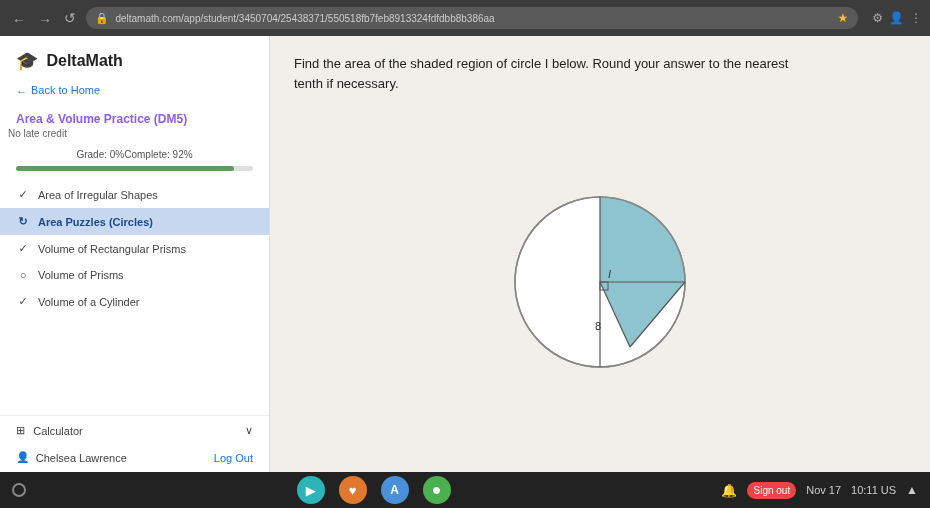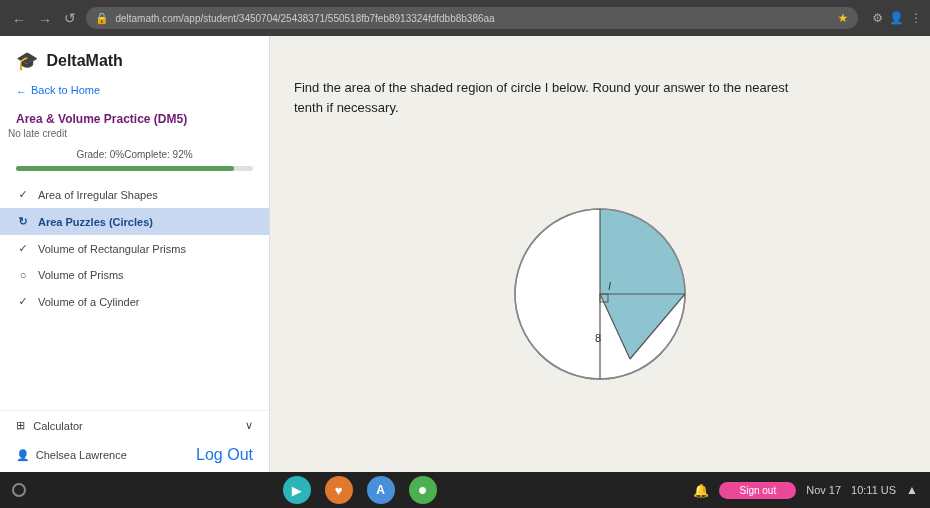--- a/index.html
+++ b/index.html
@@ -103,21 +103,21 @@
       gap: 4px;
     }
     .back-arrow {
       font-size: 11px;
     }
 
     .assignment-title {
       padding: 6px 16px 2px;
       font-size: 12px;
       font-weight: bold;
-      color: #701a75;
+      color: #8b5cf6;
     }
     .no-late {
       padding: 0 8px 6px;
       font-size: 10px;
       color: #666;
     }
 
     .grade-row {
       padding: 4px 28px;
       display: flex;
@@ -188,39 +188,38 @@
       font-size: 11px;
       color: #444;
     }
     .user-left {
       display: flex;
       align-items: center;
       gap: 6px;
     }
     .logout-link {
       color: #1a73e8;
-      font-size: 16px;
+      font-size: 11px;
       cursor: pointer;
       margin-left: 24px;
     }
 
     
     .main-content {
       flex: 1;
       padding: 18px 24px 12px;
       position: relative;
       display: flex;
       flex-direction: column;
     }
     .question-text {
       font-size: 13px;
       color: #222;
       line-height: 1.5;
       max-width: 520px;
-      margin-top: 24px;
     }
 
     .diagram-area {
       flex: 1;
       display: flex;
       align-items: center;
       justify-content: center;
       margin-top: 10px;
     }
 
@@ -290,25 +289,25 @@
       display: flex;
       align-items: center;
       gap: 10px;
       font-size: 11px;
     }
     .notification-icon {
       font-size: 13px;
       color: #aaa;
     }
     .sign-out-btn {
-      background: #ec4899;
+      background: #ef4444;
       color: #fff;
       border: none;
       border-radius: 10px;
-      padding: 3px 20px;
+      padding: 3px 6px;
       font-size: 10px;
       cursor: pointer;
     }
     .clock-text {
       color: #ccc;
       font-size: 11px;
     }
     .wifi-icon {
       color: #ccc;
       font-size: 12px;

